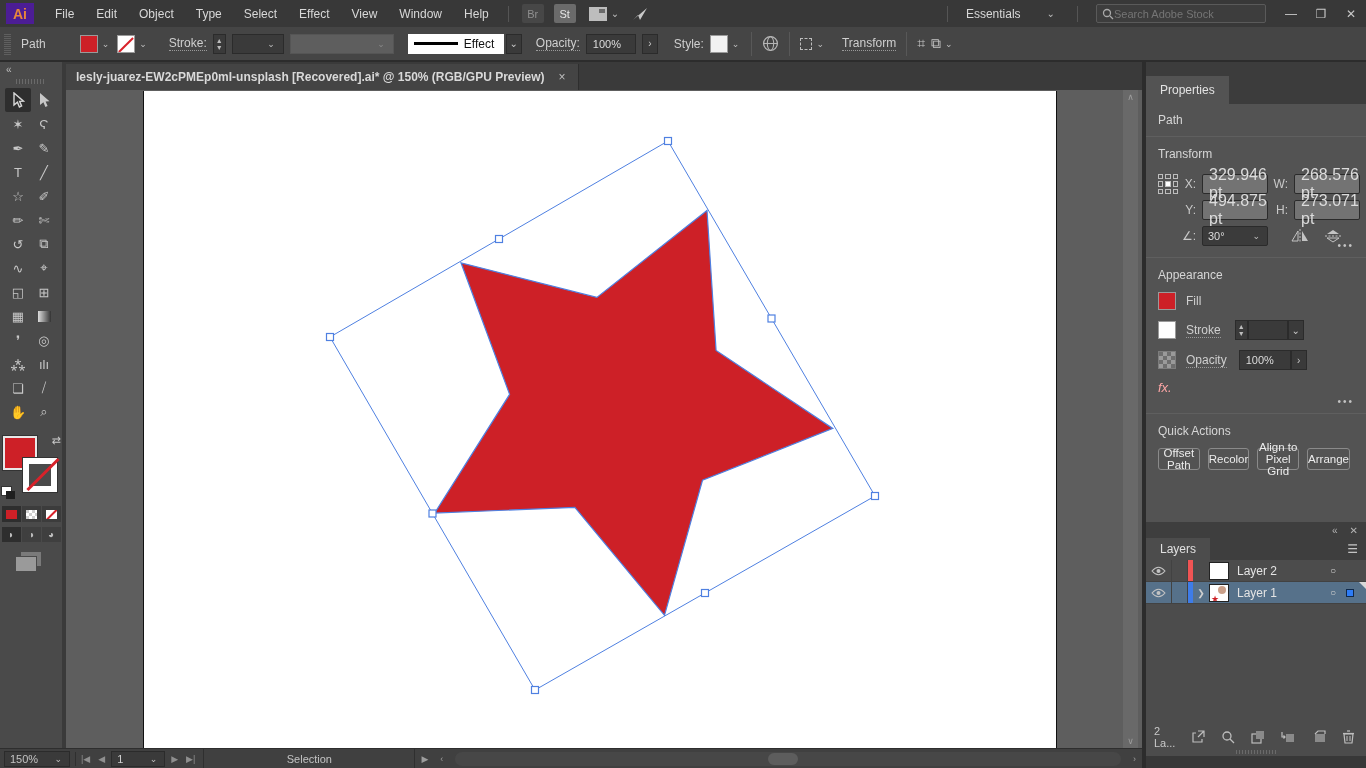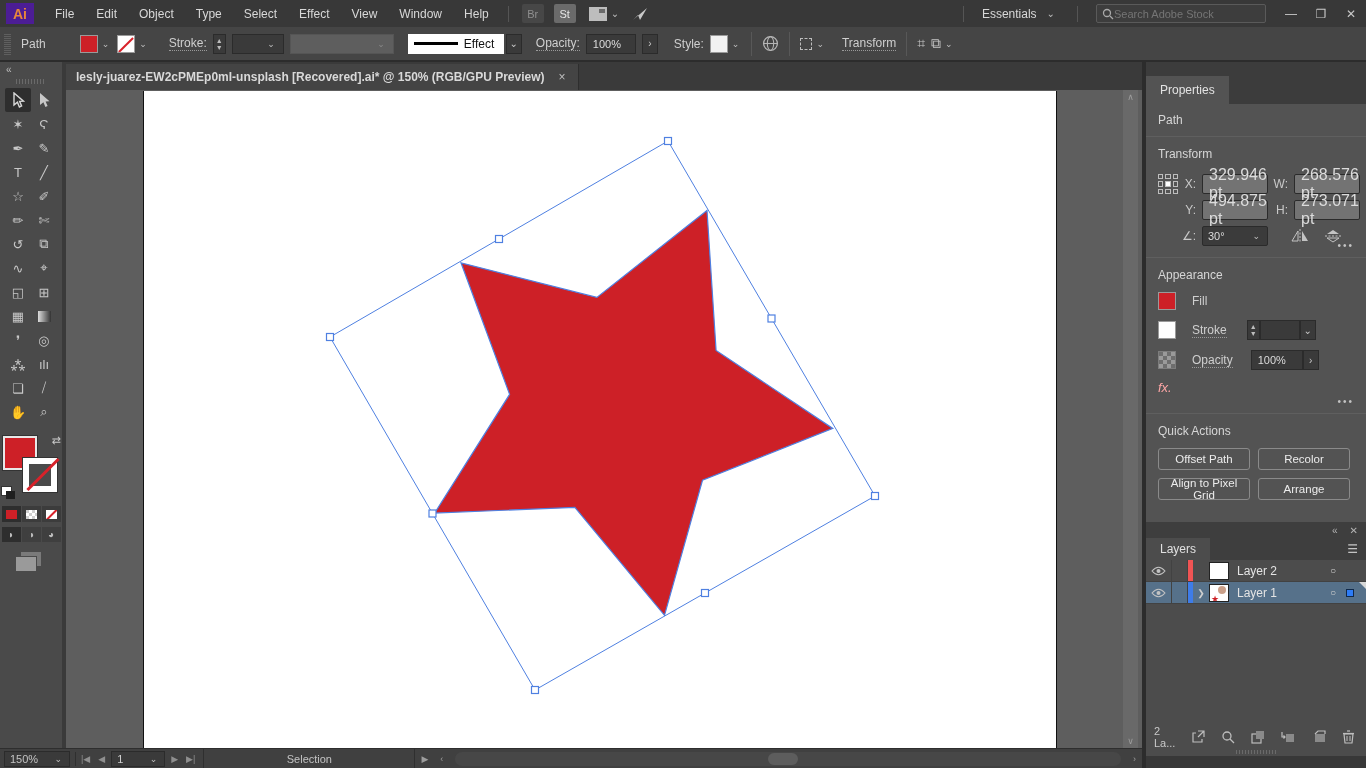--- a/index.html
+++ b/index.html
@@ -12,21 +12,21 @@
   .ai-logo { width:28px; height:21px; margin:0 10px 0 6px; background:#4c1d95; color:#e8873a; font-weight:bold; font-size:14px; display:flex; align-items:center; justify-content:center; }
   .menu-item { padding:0 11px; color:#d8d8d8; height:27px; display:flex; align-items:center; }
   .mb-sep { width:1px; height:16px; background:#555; margin:0 8px; }
   .sq-btn { width:22px; height:19px; border-radius:2px; display:flex; align-items:center; justify-content:center; font-size:11px; margin:0 5px; }
   .sq-btn.dim { background:#474747; color:#8f8f8f; }
   .sq-btn.lit { background:#6b6b6b; color:#e6e6e6; }
   .layout-ic { width:18px; height:14px; background:#bdbdbd; position:relative; margin-left:8px; }
   .layout-ic::after { content:""; position:absolute; right:2px; top:2px; width:6px; height:4px; background:#6b6b6b; }
   .chev { color:#bdbdbd; font-size:10px; margin:0 4px; }
   .menubar-right { margin-left:auto; display:flex; align-items:center; }
-  .workspace { color:#d8d8d8; display:flex; align-items:center; gap:6px; padding:0 10px; }
+  .workspace { color:#d8d8d8; display:flex; align-items:center; gap:22px; padding:0 10px; }
   .search-box { width:170px; height:19px; background:#3d3d3d; border:1px solid #5a5a5a; border-radius:2px; display:flex; align-items:center; padding:0 5px; margin:0 10px; }
   .search-box input { background:transparent; border:none; outline:none; color:#a9a9a9; font-size:11px; width:130px; font-family:"Liberation Sans",sans-serif; }
   .win-btn { width:30px; height:27px; display:flex; align-items:center; justify-content:center; color:#c9c9c9; font-size:12px; }
 
   
   .controlbar { height:35px; background:#454545; border-bottom:2px solid #2c2c2c; display:flex; align-items:center; gap:6px; padding:0 4px; flex:none; }
   .grip-v { width:7px; height:22px; background:repeating-linear-gradient(#454545 0 1px, #5f5f5f 1px 2px); margin-right:4px; }
   .cb-label { color:#cfcfcf; }
   .cb-link { color:#cfcfcf; border-bottom:1px dotted #9a9a9a; }
   .swatch { width:18px; height:18px; border:1px solid #9a9a9a; }
@@ -109,27 +109,27 @@
   .section-title { color:#d6d6d6; margin-bottom:10px; }
   .more-dots { position:absolute; right:12px; bottom:6px; color:#c3c3c3; letter-spacing:2px; font-size:10px; }
   .tr-grid { display:grid; grid-template-columns:20px 16px 66px 18px 66px 26px; grid-auto-rows:26px; align-items:center; column-gap:4px; }
   .ref-grid { width:20px; height:20px; display:grid; grid-template-columns:repeat(3,1fr); grid-template-rows:repeat(3,1fr); gap:2px; }
   .ref-grid i { border:1px solid #bdbdbd; }
   .ref-grid i.sel { background:#fff; }
   .t-label { text-align:right; color:#c9c9c9; padding-right:2px; }
   .t-input { height:20px; background:#737373; border:1px solid #2b2b2b; border-radius:2px; color:#dcdcdc; font-size:16px; display:flex; align-items:center; padding:0 6px; }
   .angle-dd { grid-column:3; height:20px; background:#3b3b3b; border:1px solid #2b2b2b; border-radius:2px; display:flex; align-items:center; justify-content:space-between; padding:0 5px; color:#dcdcdc; font-size:11px; }
   .flipicons { grid-column:4 / span 2; display:flex; gap:16px; justify-content:center; }
-  .app-row { display:flex; align-items:center; gap:16px; margin-bottom:10px; }
+  .app-row { display:flex; align-items:center; gap:10px; margin-bottom:10px; }
   .app-swatch { width:18px; height:18px; border:1px solid #9a9a9a; flex:none; }
   .app-swatch.fillred { background:#cd2027; }
   .app-swatch.none { background:#fff; position:relative; overflow:hidden; }
   .checker { background:repeating-conic-gradient(#9a9a9a 0 25%, #6e6e6e 0 50%) 0 0/8px 8px; border:1px solid #7d7d7d; }
   .fx { font-style:italic; color:#fca5a5; font-size:13px; margin:4px 0 10px; }
-  .qa-grid { display:grid; grid-template-columns:1fr 1fr; gap:8px; padding-right:4px; }
+  .qa-grid { display:grid; grid-template-columns:1fr 1fr 1fr 1fr; gap:8px; padding-right:4px; }
   .qa-btn { height:22px; border:1px solid #8a8a8a; border-radius:3px; background:transparent; color:#ececec; font-size:11.5px; display:flex; align-items:center; justify-content:center; font-family:"Liberation Sans",sans-serif; }
 
   
   .layers-panel { height:246px; display:flex; flex-direction:column; background:#4c4c4c; flex:none; }
   .lp-header { height:16px; background:#3e3e3e; display:flex; align-items:center; justify-content:flex-end; gap:12px; padding:0 8px; color:#b3b3b3; font-size:10px; flex:none; }
   .lp-tabbar { height:22px; background:#3e3e3e; display:flex; align-items:center; flex:none; }
   .lp-tab { height:22px; background:#4c4c4c; color:#e0e0e0; padding:0 14px; display:flex; align-items:center; }
   .lp-menu { margin-left:auto; color:#c3c3c3; padding-right:8px; letter-spacing:0; }
   .lp-rows { flex:1; }
   .layer-row { height:22px; display:flex; align-items:center; border-bottom:1px solid #424242; position:relative; }

